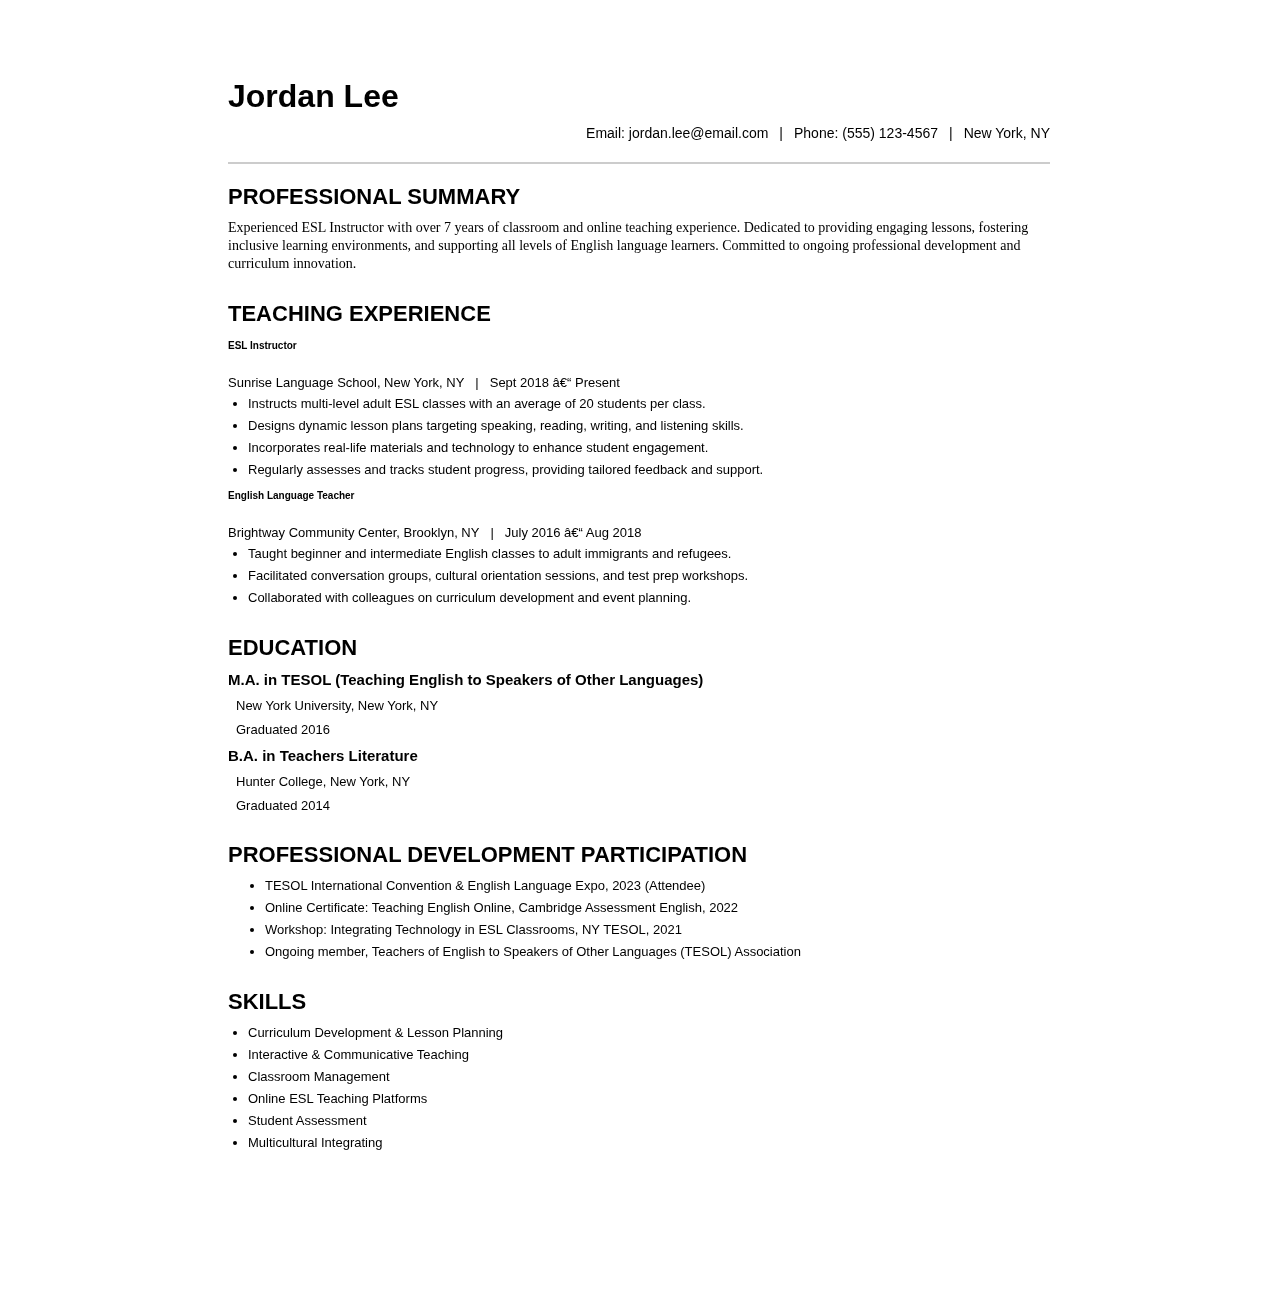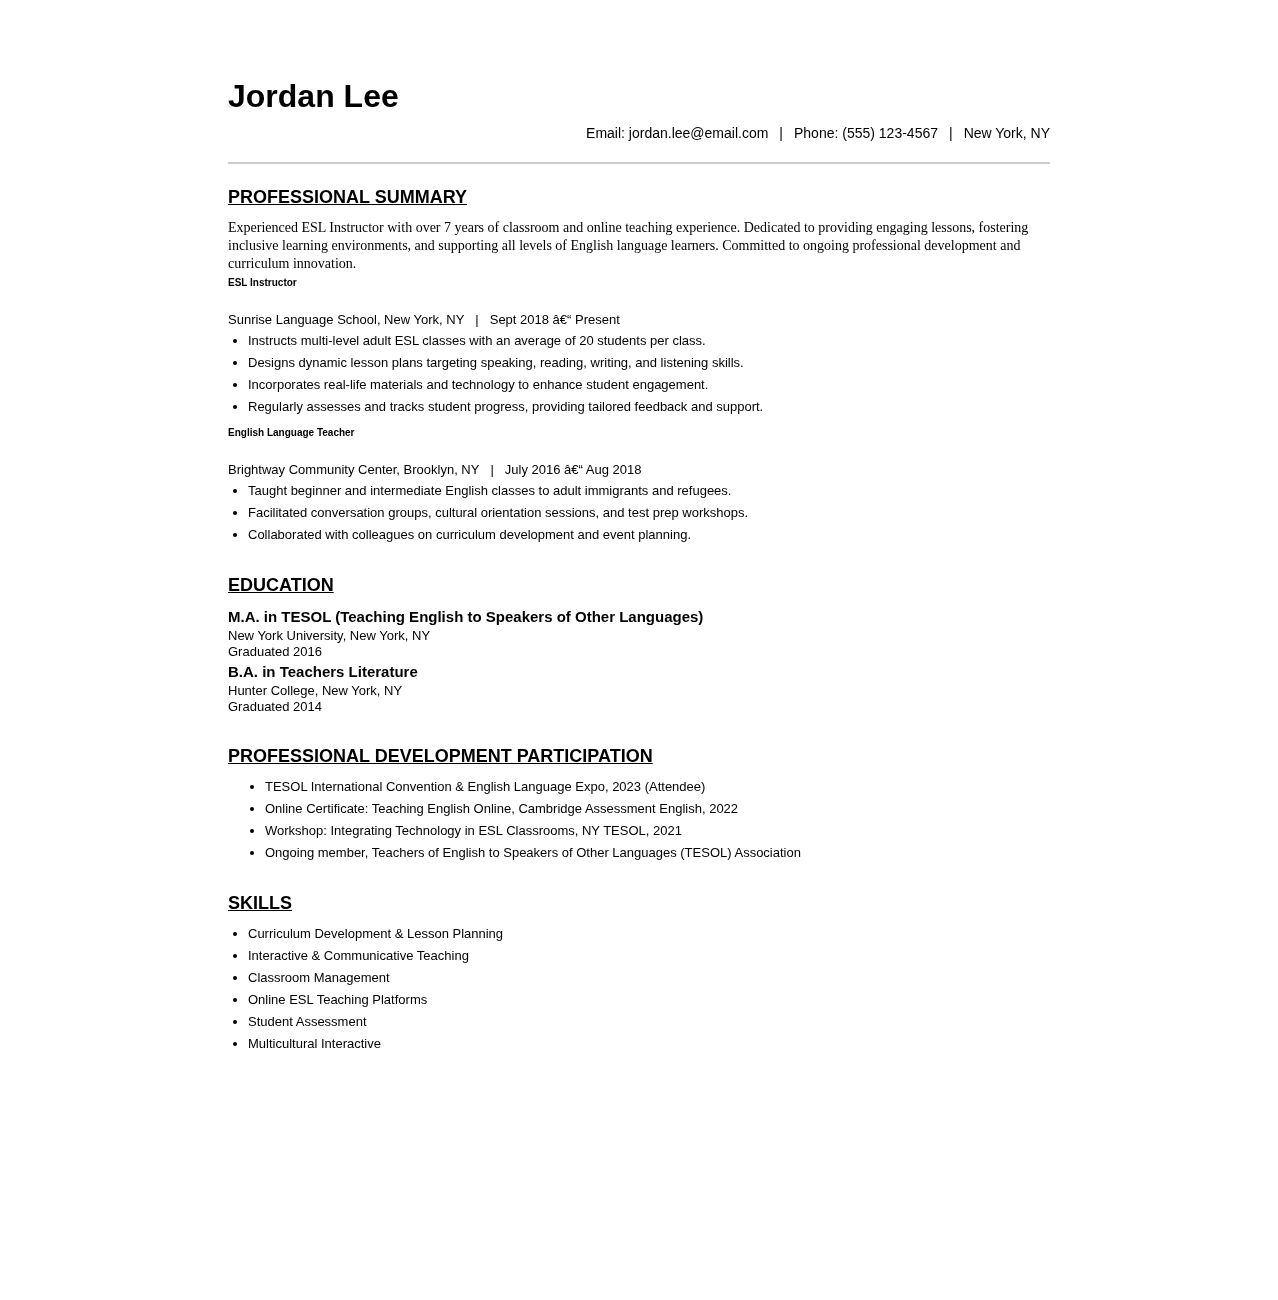--- a/index.html
+++ b/index.html
@@ -29,25 +29,24 @@
   }
   .contact .sep, .meta .sep {
     padding: 0 11px;
   }
   hr.divider {
     border: none;
     border-top: 2px solid #cccccc;
     margin: 0 0 0 0;
   }
   h2.section-heading {
-    font-size: 18px;
+    font-size: 22px;
     line-height: 20px;
     font-weight: bold;
     margin: 31px 0 12px 0;
-    text-decoration: underline;
   }
   section.summary h2.section-heading { margin-top: 23px; }
   p.summary-text {
     font-size: 14px;
     line-height: 18px;
     margin: 0;
     font-family: Liberation Serif, serif;
   }
   h3.job-title {
     font-size: 10px;
@@ -77,40 +76,41 @@
   }
   h3.degree-title {
     font-size: 15px;
     line-height: 20px;
     font-weight: bold;
     margin: 2px 0 1px 0;
   }
   p.edu-line {
     font-size: 13px;
     line-height: 16px;
-    margin: 0;
+    margin: 8px;
   }
 </style>
 </head>
 <body>
 
 <div class="page">
 
   <header>
     <h1 class="name">Jordan Lee</h1>
     <div class="contact"><span>Email: jordan.lee@email.com</span><span class="sep">|</span><span>Phone: (555) 123-4567</span><span class="sep">|</span><span>New York, NY</span></div>
     <hr class="divider">
   </header>
 
   <section class="summary">
     <h2 class="section-heading">PROFESSIONAL SUMMARY</h2>
     <p class="summary-text">Experienced ESL Instructor with over 7 years of classroom and online teaching experience. Dedicated to providing engaging lessons, fostering inclusive learning environments, and supporting all levels of English language learners. Committed to ongoing professional development and curriculum innovation.</p>
   </section>
 
   <section class="experience">
+    <h2 class="section-heading">TEACHING EXPERIENCE</h2>
 
     <div>
       <h3 class="job-title">ESL Instructor</h3>
       <p class="meta"><span>Sunrise Language School, New York, NY</span><span class="sep">|</span><span>Sept 2018 â€“ Present</span></p>
       <ul class="bullets">
         <li>Instructs multi-level adult ESL classes with an average of 20 students per class.</li>
         <li>Designs dynamic lesson plans targeting speaking, reading, writing, and listening skills.</li>
         <li>Incorporates real-life materials and technology to enhance student engagement.</li>
         <li>Regularly assesses and tracks student progress, providing tailored feedback and support.</li>
       </ul>
@@ -154,17 +154,17 @@
   </section>
 
   <section class="skills">
     <h2 class="section-heading">SKILLS</h2>
     <ul class="bullets spaced">
       <li>Curriculum Development &amp; Lesson Planning</li>
       <li>Interactive &amp; Communicative Teaching</li>
       <li>Classroom Management</li>
       <li>Online ESL Teaching Platforms</li>
       <li>Student Assessment</li>
-      <li>Multicultural Interactive</li>
+      <li>Multicultural Integrating</li>
     </ul>
   </section>
 
 </div>
 
 </body></html>

